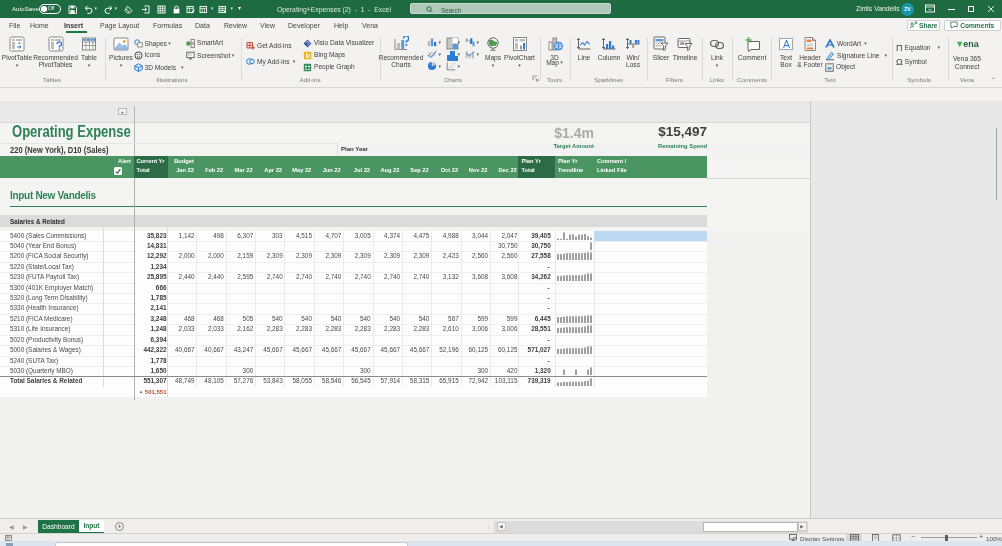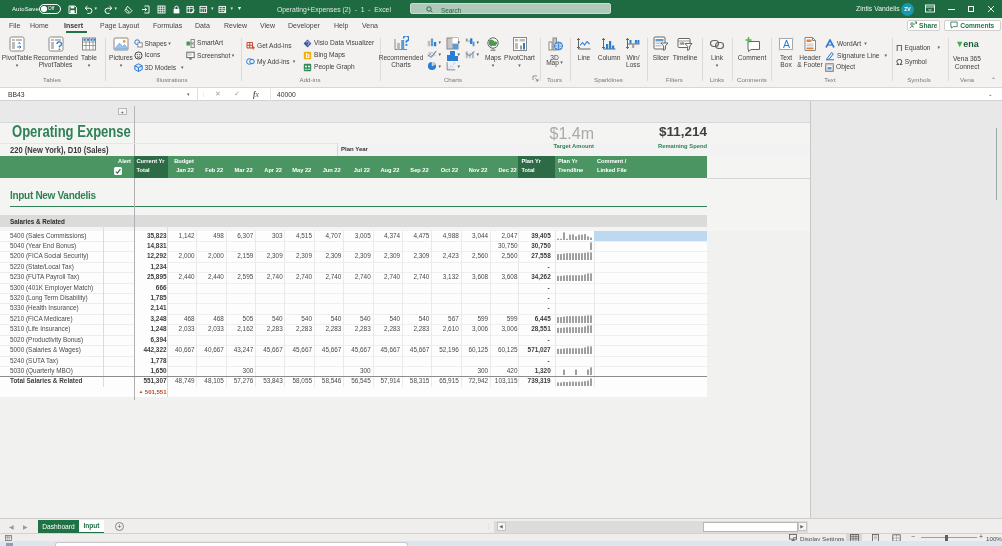--- a/index.html
+++ b/index.html
@@ -455,52 +455,40 @@
       <div class="mini" style="left:896px;top:25px">
         <span style="font-size:9px;color:#444">Ω</span>
         <span>Symbol</span>
       </div>
       <div class="glabel" style="left:889.0px;width:60px">Symbols</div>
       <div class="a" style="left:952px;top:6px;width:30px;text-align:center"><span style="font-weight:bold;font-size:9px;color:#1e5c38;letter-spacing:0"><span style="color:#3db14d">▼</span><span style="margin-left:-1px">ena</span></span></div>
       <div class="a" style="left:947px;top:22px;width:40px;text-align:center;line-height:7.5px">Vena 365<br>Connect</div>
       <div class="glabel" style="left:952.0px;width:30px">Vena</div>
       <div class="a" style="left:991px;top:43px;color:#5f5d5b;font-size:6px">⌃</div>
     </div>
-    <div id="fx" class="a">
- <div class="a" style="left:0;top:0;width:198px;height:12.5px;border-right:1px solid #e1dfde"></div>
- <div class="a" style="left:8px;top:2.6px">BB43</div>
- <div class="a" style="left:187px;top:3px;color:#666;font-size:5px">▾</div>
- <div class="a" style="left:200.5px;top:1.5px;color:#c8c6c4;font-size:6px">⋮</div>
- <div class="a" style="left:215px;top:2.2px;color:#a5a3a1;font-size:7px">✕</div>
- <div class="a" style="left:234px;top:2.2px;color:#a5a3a1;font-size:7px">✓</div>
- <div class="a" style="left:253px;top:1.8px;color:#555;font-size:7.5px;font-style:italic;font-family:'Liberation Serif',serif"><b>f</b>x</div>
- <div class="a" style="left:270px;top:0;width:1px;height:12.5px;background:#e8e6e5"></div>
- <div class="a" style="left:277px;top:2.6px">40000</div>
- <div class="a" style="left:988px;top:2.5px;color:#555;font-size:5.5px">⌄</div>
-</div>
     <div id="sheet" class="a">
       <div class="a" style="left:0;top:21px;width:810px;height:275px;background:#f4f4f3"></div>
       <div class="a" style="left:0;top:21px;width:810px;height:1px;background:#d8d8d8"></div>
       <div class="a" style="left:0;top:129.5px;width:707px;height:166.5px;background:#fdfdfd"></div>
       <div class="a" style="left:707px;top:129.5px;width:103px;height:166.5px;background:#f1f1f0"></div>
       <div class="a" style="left:707px;top:77px;width:103px;height:1px;background:#d4d4d4"></div>
       <div class="a" style="left:0;top:296px;width:810px;height:121px;background:#f1f1f0"></div>
       <div class="a" style="left:810px;top:0;width:192px;height:417px;background:#e8e8e8;border-left:1px solid #c8c8c8"></div>
       <div class="a" style="left:995.5px;top:27px;width:1.5px;height:72px;background:#9aab9f"></div>
       <div class="a" style="left:117.5px;top:6.5px;width:9.5px;height:7.5px;border:1px solid #b8b8b8;background:#f5f5f5;color:#555;font-size:6px;line-height:6.5px;text-align:center">+</div>
       <div class="a" style="left:133.5px;top:5px;width:1px;height:50px;background:#b5b5b5"></div>
       <div class="a" style="left:11.5px;top:22px;font-size:16px;font-weight:bold;color:#2f8157;transform:scaleX(0.815);transform-origin:0 0;white-space:nowrap">Operating Expense</div>
       <div class="a" style="left:10px;top:43.5px;font-size:9px;font-weight:bold;color:#3a3a3a;transform:scaleX(0.84);transform-origin:0 0;white-space:nowrap">220 (New York), D10 (Sales)</div>
       <div class="a" style="left:0;top:42px;width:517px;height:1px;background:#e6e6e5"></div>
       <div class="a" style="left:337px;top:42px;width:473px;height:13px;background:#f2f2f2"></div>
       <div class="a" style="left:337px;top:42px;width:1px;height:13px;background:#dadada"></div>
       <div class="a" style="left:341px;top:44.5px;font-size:6px;font-weight:bold;color:#333">Plan Year</div>
-      <div class="a num" style="left:514px;top:23.5px;width:80px;font-size:16px;font-weight:normal;color:#a9a9a9">$1.4m</div>
+      <div class="a num" style="left:514px;top:23.5px;width:80px;font-size:14px;font-weight:bold;color:#a9a9a9">$1.4m</div>
       <div class="a num" style="left:514px;top:41.5px;width:80px;font-size:5.8px;font-weight:bold;color:#2f8157">Target Amount</div>
-      <div class="a num" style="left:627px;top:23px;width:80px;font-size:13.5px;font-weight:bold;color:#3f3f3f">$11,214</div>
+      <div class="a num" style="left:627px;top:23px;width:80px;font-size:13.5px;font-weight:bold;color:#3f3f3f">$15,497</div>
       <div class="a num" style="left:627px;top:41.5px;width:80px;font-size:5.8px;font-weight:bold;color:#2f8157">Remaining Spend</div>
       <div class="a" style="left:0;top:55px;width:707px;height:22px;background:#4a9562"></div>
       <div class="a" style="left:133.5px;top:55px;width:34px;height:22px;background:#2d6b47"></div>
       <div class="a" style="left:518.2px;top:55px;width:37px;height:22px;background:#2d6b47"></div>
       <div class="a num" style="left:103px;top:57px;width:28px;font-size:5.7px;font-weight:bold;color:#fff;">Alert</div>
       <div class="a" style="left:114px;top:65.5px;width:8px;height:8px;background:#fff;border-radius:1.5px">
         <svg width="8" height="8" viewBox="0 0 8 8" style="display:block">
           <path d="M1.8 4.6 L3.4 6.2 L6.4 2.2" fill="none" stroke="#2d6b47" stroke-width="1.2"></path>
         </svg>
       </div>

